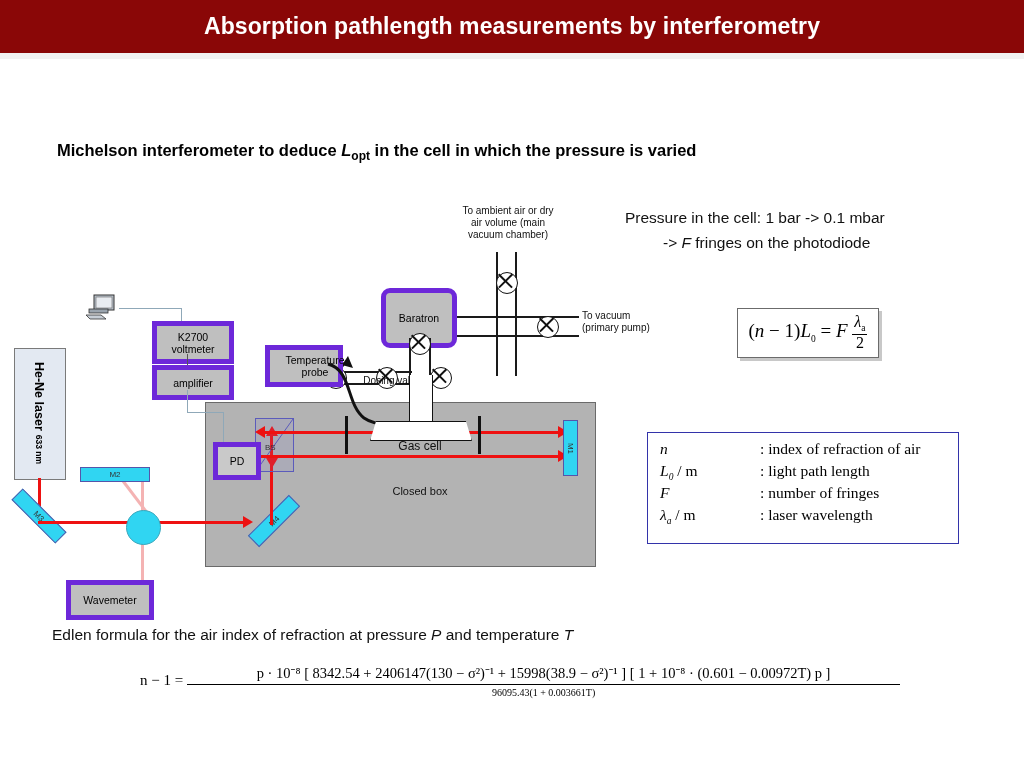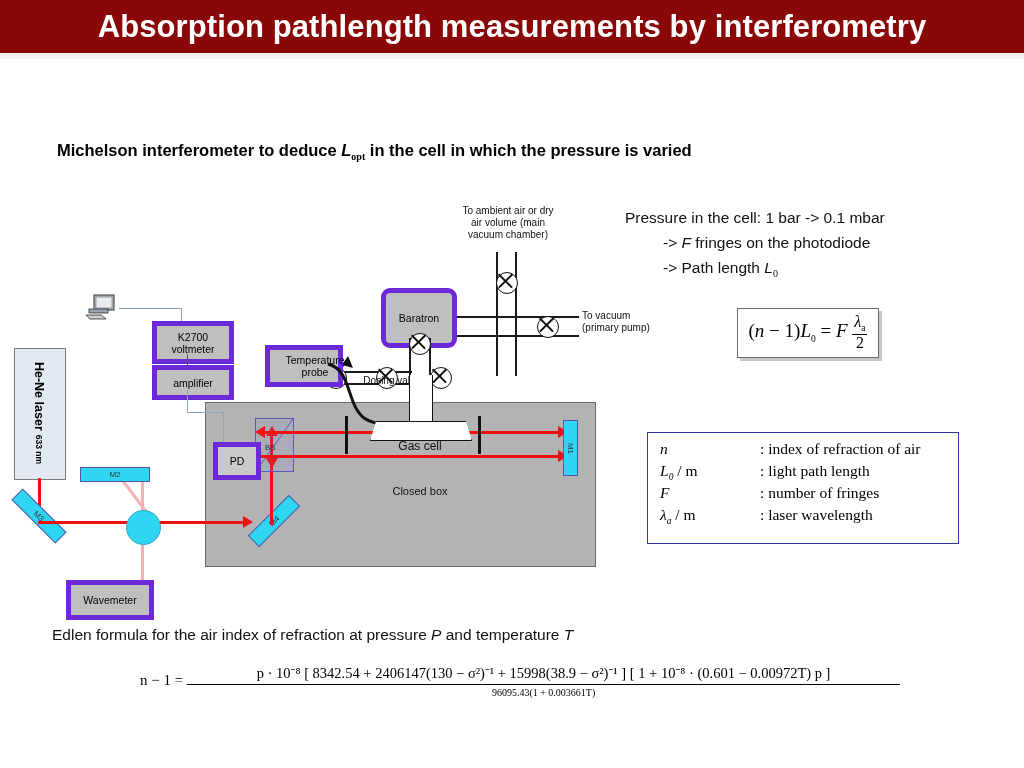--- a/index.html
+++ b/index.html
@@ -13,34 +13,34 @@
   #title-banner{
     position:absolute;left:0;top:0;width:1024px;height:59px;
     background:#8a0707;
   }
   #title-banner .inner{
     position:absolute;left:0;top:0;width:1024px;height:53px;
     background:#8a0707;
     display:flex;align-items:center;justify-content:center;
   }
   #title-text{
-    color:#ffffff;font-size:31px;font-weight:bold;
+    color:#ffffff;font-size:23px;font-weight:bold;
     letter-spacing:0.1px;text-align:center;
     font-family:"Liberation Sans", sans-serif;
   }
   #banner-rule{
     position:absolute;left:0;top:53px;width:1024px;height:6px;background:#f2f2f2;
   }
   
   #subtitle{
     position:absolute;left:57px;top:141px;width:900px;
     font-size:16.5px;font-weight:bold;color:#000;
     font-family:"Liberation Sans", sans-serif;
   }
-  .sub{font-size:10px;vertical-align:sub;font-family:Liberation Serif, serif;}
+  .sub{font-size:12px;vertical-align:sub;}
   .ital{font-style:italic;}
   
   #pressure-block{
     position:absolute;left:625px;top:205px;width:380px;
     font-size:15.5px;color:#111;line-height:25px;
     font-family:"Liberation Sans", sans-serif;
   }
   #pressure-block .ind{display:block;padding-left:38px;}
   
   #eq-box{
@@ -184,21 +184,20 @@
   <div id="banner-rule"></div>
 </div>
 
 <div id="subtitle">
   <span>Michelson interferometer to deduce </span><span class="ital">L</span><span class="sub">opt</span><span> in the cell in which the pressure is varied</span>
 </div>
 
 <div id="pressure-block">
   <span>Pressure in the cell: 1 bar -&gt; 0.1 mbar</span>
   <span class="ind"><span>-&gt; </span><span class="ital">F</span><span> fringes on the photodiode</span></span>
-  <span class="ind"><span>-&gt; Path length </span><span class="ital">L</span><span class="sub">0</span></span>
 </div>
 
 <div id="eq-box">
   <div id="eq-main" class="mathserif">
     <span>(</span><span class="ital">n</span><span> − 1</span><span>)</span><span class="ital">L</span><sub class="sb">0</sub><span> = </span><span class="ital">F</span>
     <span class="frac">
       <span class="num"><span class="ital">λ</span><sub class="sb">a</sub></span>
       <span class="den">2</span>
     </span>
   </div>

